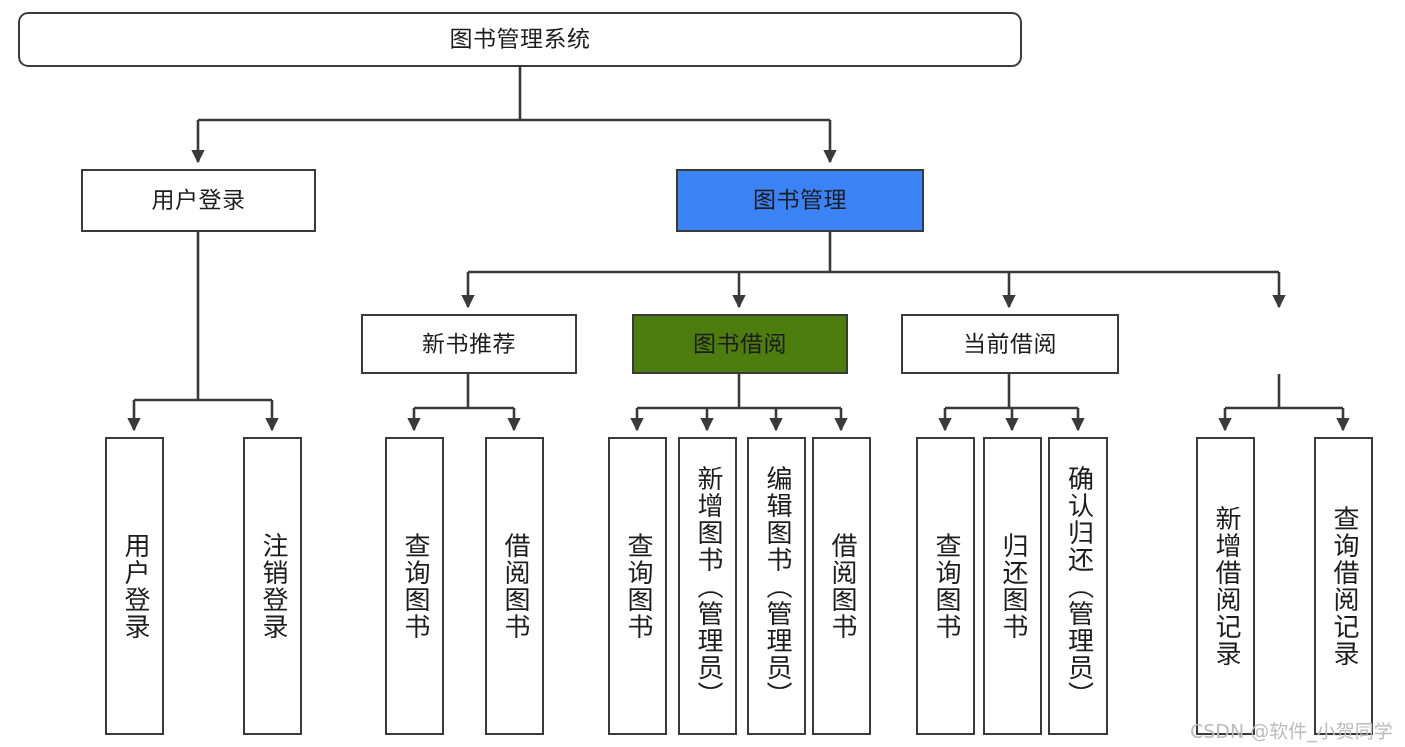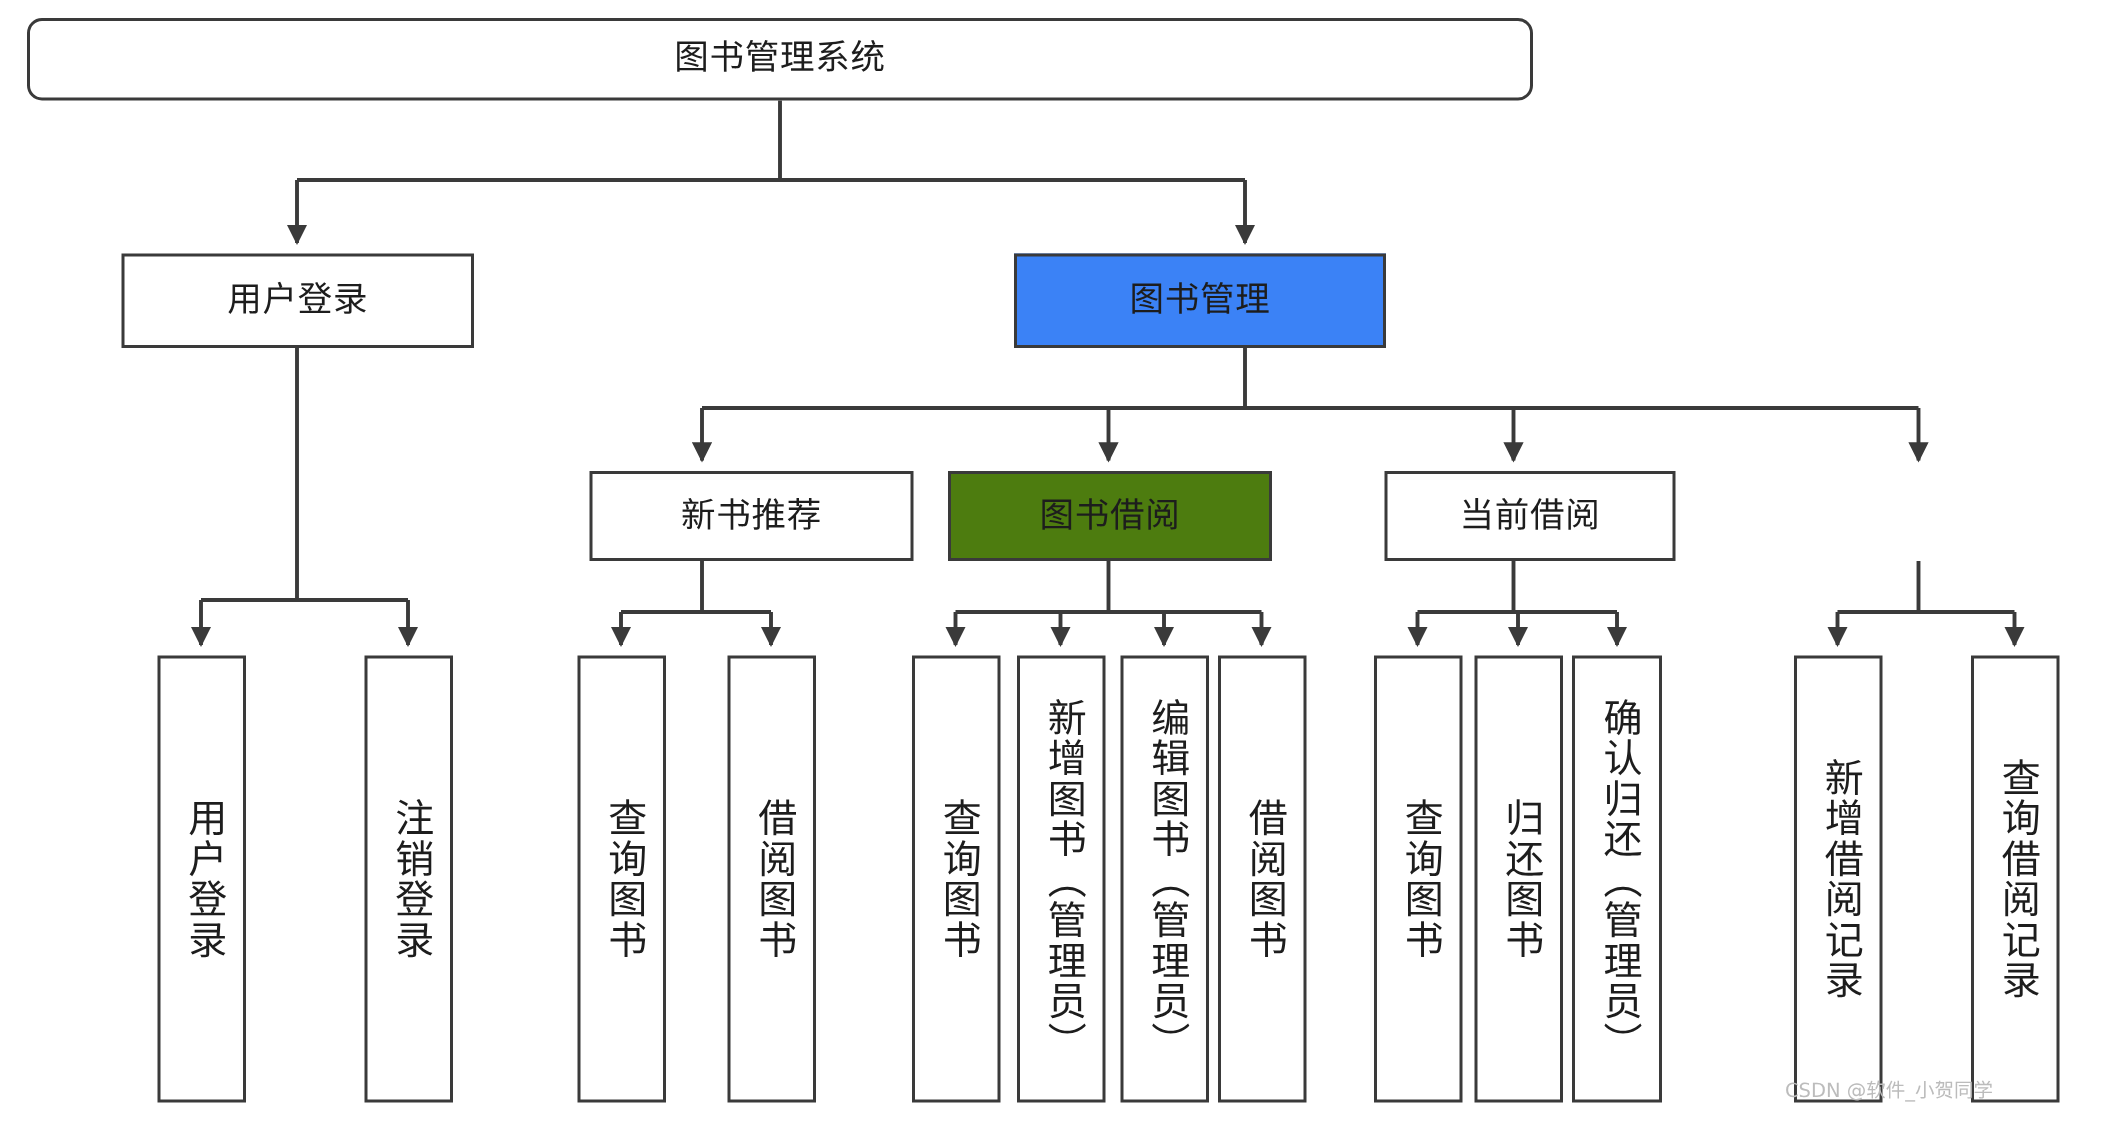--- a/index.html
+++ b/index.html
@@ -53,21 +53,21 @@
     writing-mode: vertical-rl;
     text-orientation: upright;
     font-size: 26px;
     line-height: 1.12;
     letter-spacing: 1px;
   }
   .watermark {
     position: absolute;
     left: 1190px;
     top: 716px;
-    font-size: 13px;
+    font-size: 19px;
     color: #bcbcbc;
     white-space: nowrap;
     z-index: 3;
     font-family: "DejaVu Sans", "Liberation Sans", sans-serif;
   }
 </style>
 </head>
 <body>
 
 <div id="canvas">
@@ -126,27 +126,27 @@
     <span class="label">图书管理系统</span>
   </div>
 
   <div class="node horiz" style="left: 81px; top: 169px; width: 235px; height: 63px; border-color: rgb(58, 58, 58); color: rgb(29, 29, 29); background: rgb(255, 255, 255);">
     <span class="label">用户登录</span>
   </div>
   <div class="node horiz" style="left: 676px; top: 169px; width: 248px; height: 63px; border-color: rgb(58, 58, 58); color: rgb(29, 29, 29); background: #3b82f6;">
     <span class="label">图书管理</span>
   </div>
 
-  <div class="node horiz" style="left: 361px; top: 314px; width: 216px; height: 60px; border-color: rgb(58, 58, 58); color: rgb(29, 29, 29); background: rgb(255, 255, 255); margin-left: 32px;">
+  <div class="node horiz" style="left: 361px; top: 314px; width: 216px; height: 60px; border-color: rgb(58, 58, 58); color: rgb(29, 29, 29); background: rgb(255, 255, 255);">
     <span class="label">新书推荐</span>
   </div>
   <div class="node horiz" style="left: 632px; top: 314px; width: 216px; height: 60px; border-color: rgb(58, 58, 58); color: rgb(29, 29, 29); background: #4d7c0f;">
     <span class="label">图书借阅</span>
   </div>
-  <div class="node horiz" style="left: 923px; top: 314px; width: 194px; height: 60px; border-color: rgb(58, 58, 58); color: rgb(29, 29, 29); background: rgb(255, 255, 255);">
+  <div class="node horiz" style="left: 901px; top: 314px; width: 218px; height: 60px; border-color: rgb(58, 58, 58); color: rgb(29, 29, 29); background: rgb(255, 255, 255);">
     <span class="label">当前借阅</span>
   </div>
 
   <div class="node vert" style="left: 105px; top: 437px; width: 59px; height: 298px; border-color: rgb(58, 58, 58); color: rgb(29, 29, 29); background: rgb(255, 255, 255);">
     <span class="label">用户登录</span>
   </div>
   <div class="node vert" style="left: 243px; top: 437px; width: 59px; height: 298px; border-color: rgb(58, 58, 58); color: rgb(29, 29, 29); background: rgb(255, 255, 255);">
     <span class="label">注销登录</span>
   </div>
   <div class="node vert" style="left: 385px; top: 437px; width: 59px; height: 298px; border-color: rgb(58, 58, 58); color: rgb(29, 29, 29); background: rgb(255, 255, 255);">

